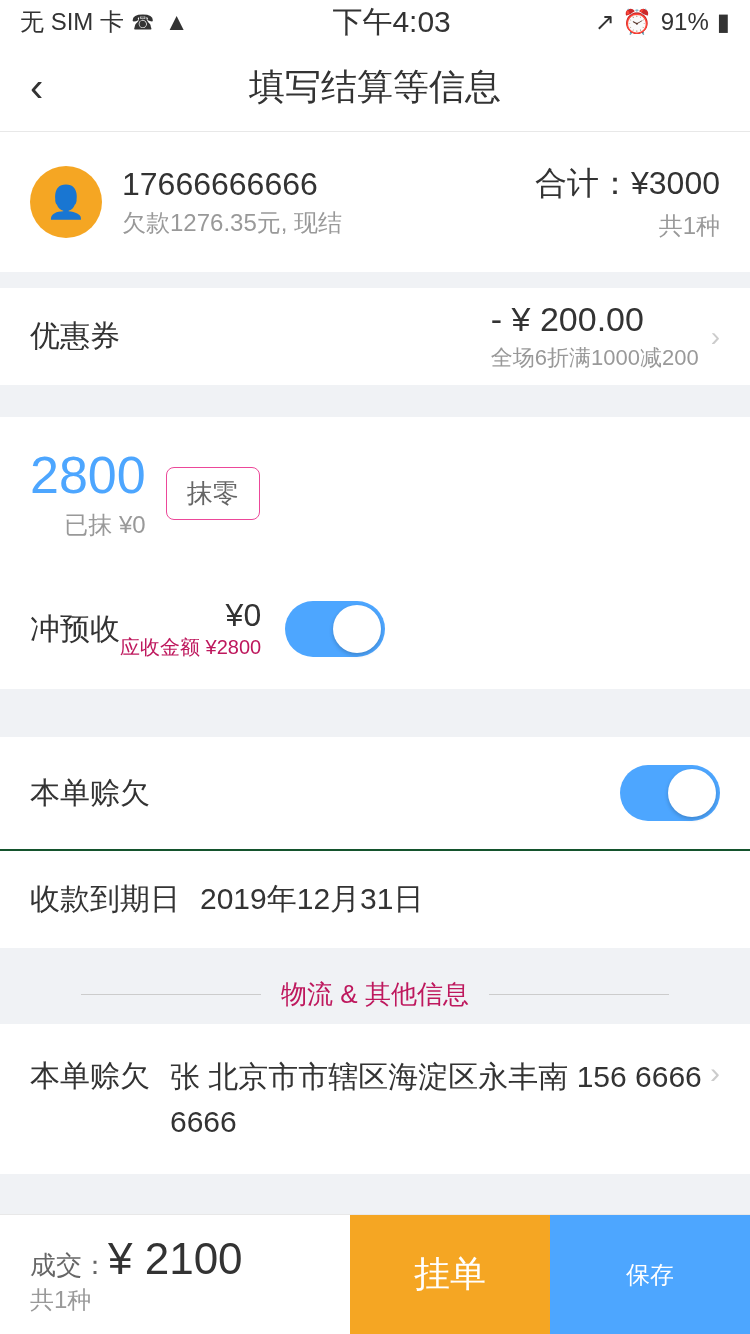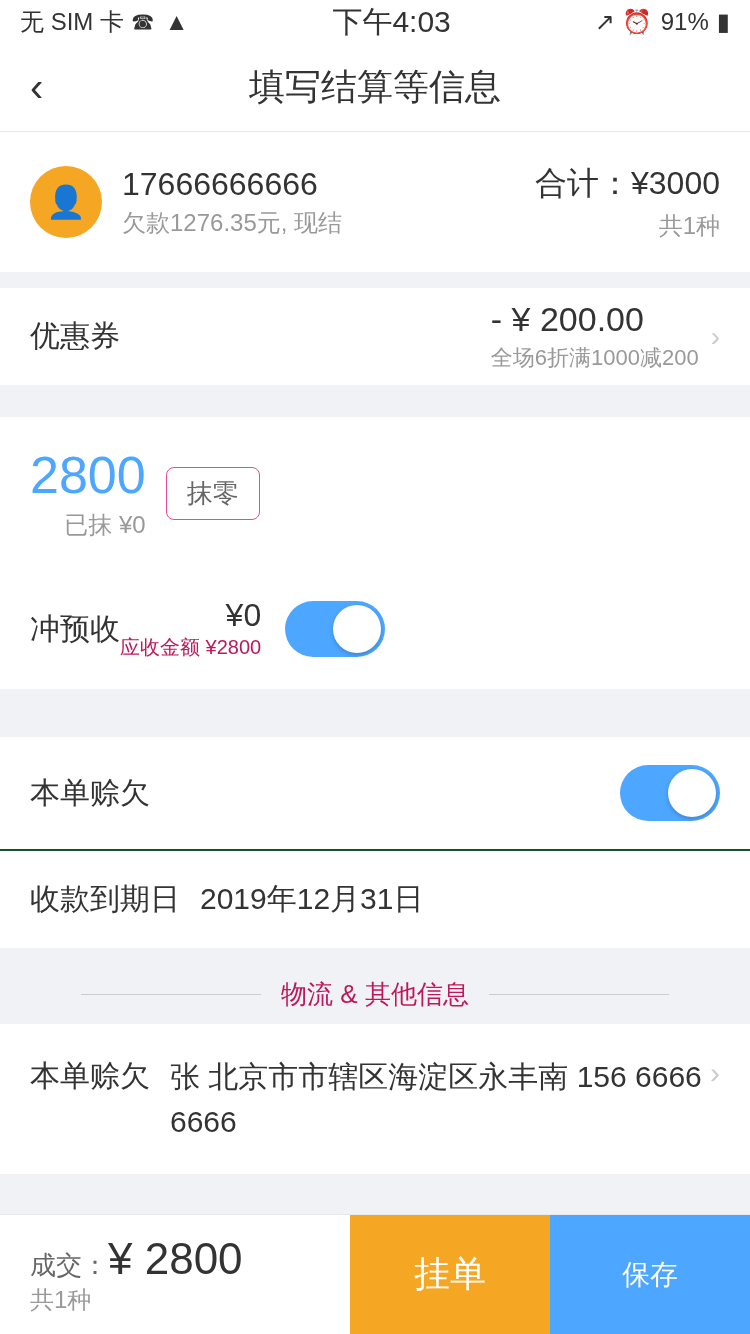--- a/index.html
+++ b/index.html
@@ -270,21 +270,21 @@
       color: #fff;
       cursor: pointer;
     }
     .btn-save {
       width: 200px;
       height: 100%;
       background: #4da6ff;
       display: flex;
       align-items: center;
       justify-content: center;
-      font-size: 28px;
+      font-size: 24px;
       color: #fff;
       cursor: pointer;
     }
   </style>
 </head>
 <body>
 
 <div class="status-bar">
   <div class="status-left">
     <span>无 SIM 卡 ☎</span>
@@ -390,21 +390,21 @@
 
   <div class="bottom-extra"></div>
   <div style="height:200px; background:#f0f2f5;"></div>
 
 </div>
 
 <div class="footer">
   <div class="footer-info">
     <div style="display:flex; align-items:baseline; ">
       <span class="footer-label">成交：</span>
-      <span class="footer-amount">¥ 2800</span>
+      <span class="footer-amount">¥ 2100</span>
     </div>
     <div class="footer-count">共1种</div>
   </div>
   <div class="footer-btns">
     <div class="btn-hang">挂单</div>
     <div class="btn-save">保存</div>
   </div>
 </div>
 
 </body></html>

